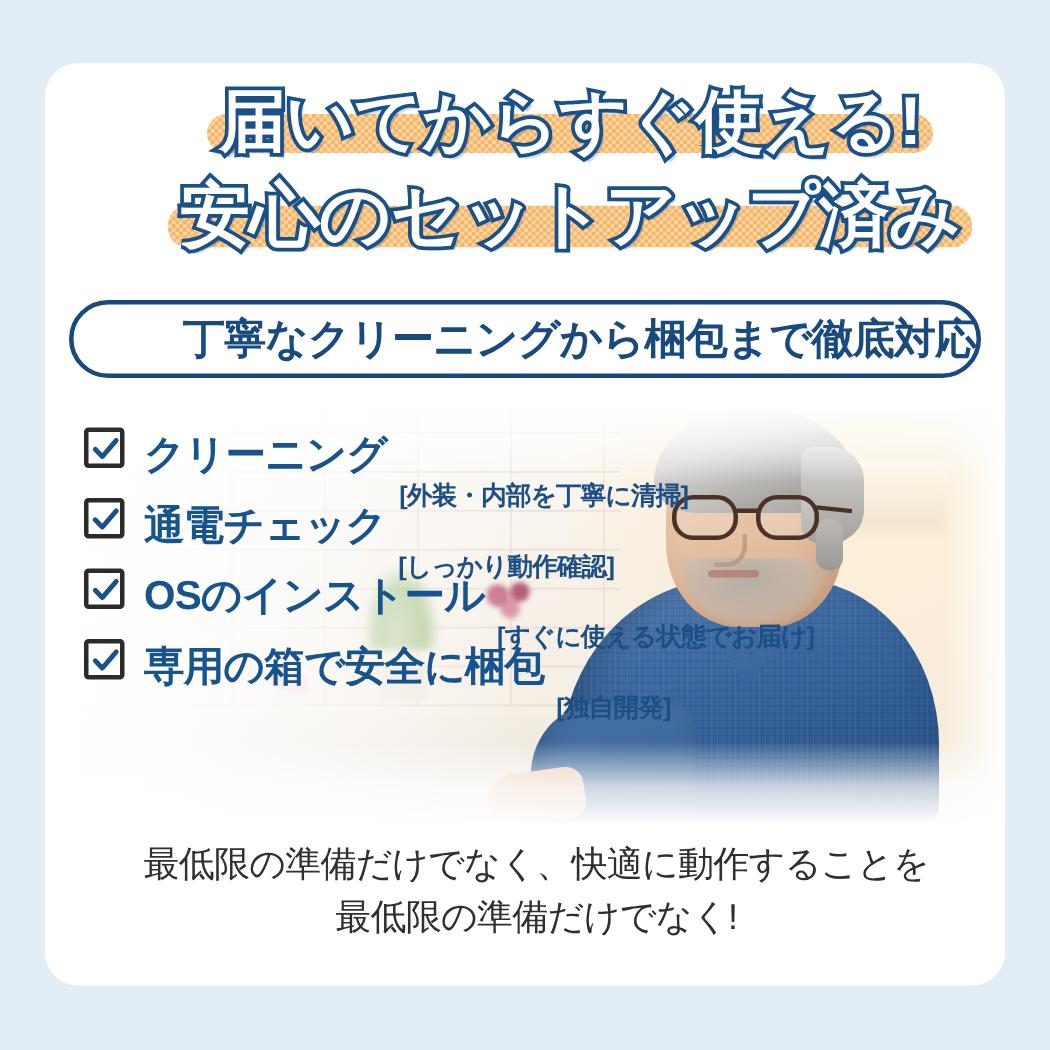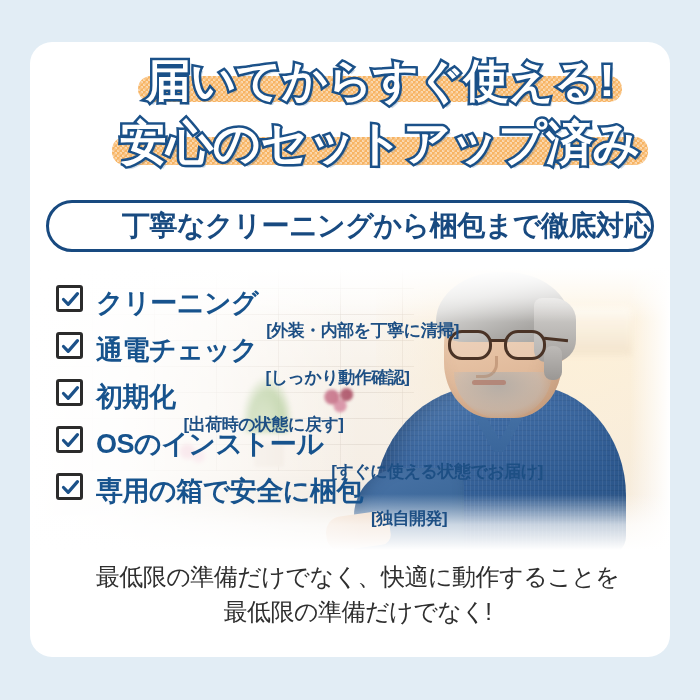--- a/index.html
+++ b/index.html
@@ -439,29 +439,20 @@
       <div class="check-item">
         <span class="checkbox">
           <svg width="19" height="19" viewBox="0 0 19 19">
               <path d="M2.5 9.5 L7.2 14.4 L16.5 3.6" fill="none" stroke="#1b5189" stroke-width="3.2" stroke-linecap="round" stroke-linejoin="round"></path>
             </svg>
         </span>
         <span class="check-label">通電チェック</span>
         <span class="check-note">[しっかり動作確認]</span>
       </div>
 
-      <div class="check-item">
-        <span class="checkbox">
-          <svg width="19" height="19" viewBox="0 0 19 19">
-              <path d="M2.5 9.5 L7.2 14.4 L16.5 3.6" fill="none" stroke="#1b5189" stroke-width="3.2" stroke-linecap="round" stroke-linejoin="round"></path>
-            </svg>
-        </span>
-        <span class="check-label">初期化</span>
-        <span class="check-note">[出荷時の状態に戻す]</span>
-      </div>
 
       <div class="check-item">
         <span class="checkbox">
           <svg width="19" height="19" viewBox="0 0 19 19">
               <path d="M2.5 9.5 L7.2 14.4 L16.5 3.6" fill="none" stroke="#1b5189" stroke-width="3.2" stroke-linecap="round" stroke-linejoin="round"></path>
             </svg>
         </span>
         <span class="check-label">OSのインストール</span>
         <span class="check-note">[すぐに使える状態でお届け]</span>
       </div>

